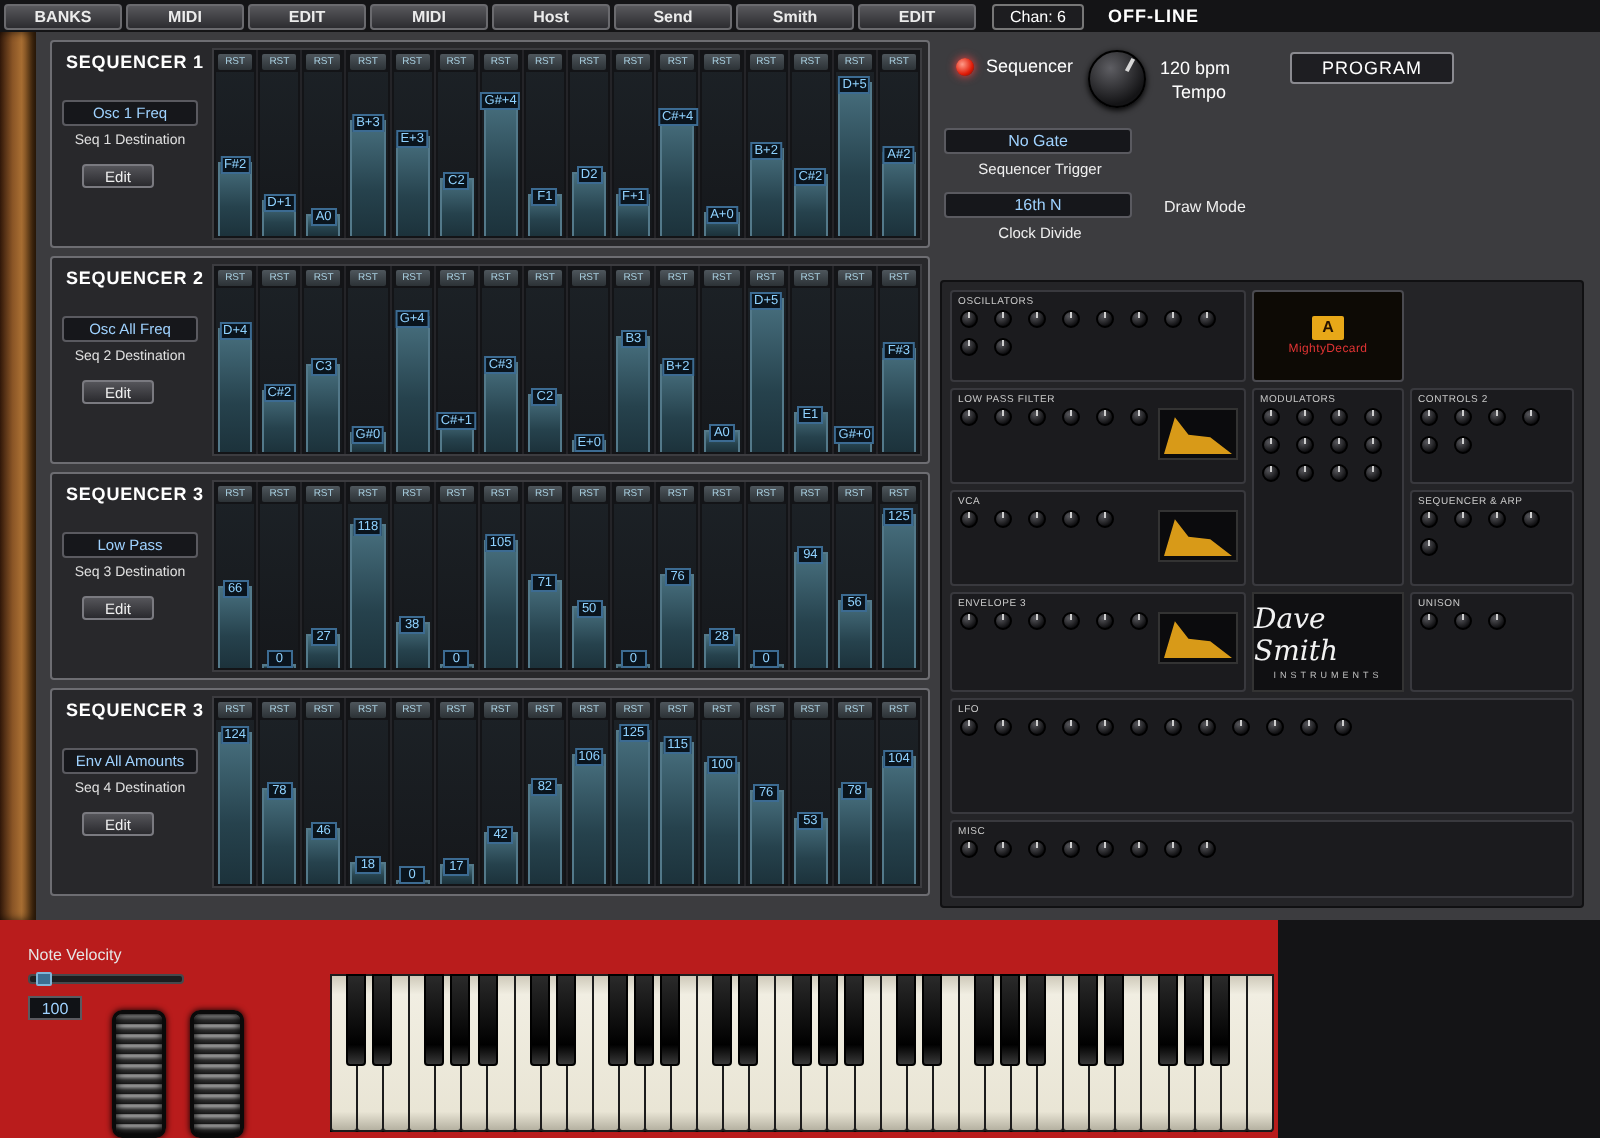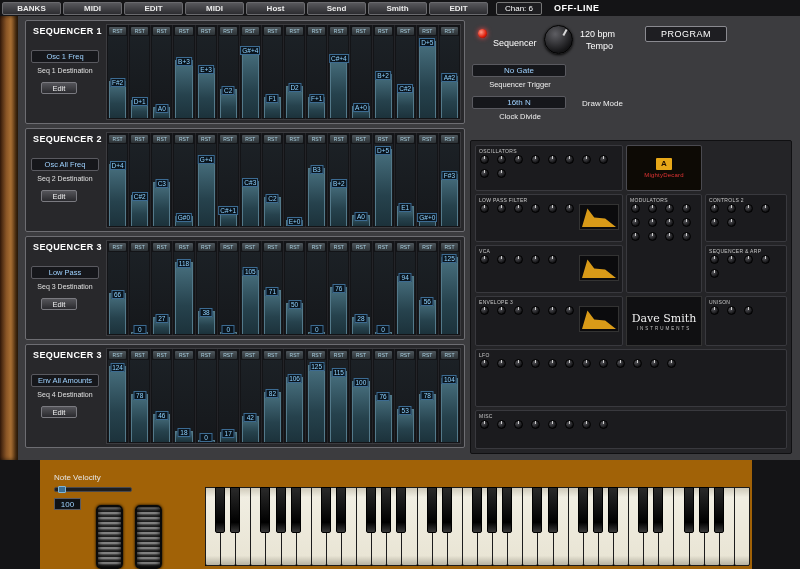--- a/index.html
+++ b/index.html
@@ -43,21 +43,21 @@
   .bar{position:absolute;left:1px;right:1px;bottom:0;border:1px solid #53798a;border-bottom:none;
     background:linear-gradient(180deg,#48707f,#26424d 60%,#1c323b);}
   .val{position:absolute;left:50%;transform:translateX(-50%);min-width:13px;padding:0 1px;z-index:2;
     background:#0a141d;border:1px solid #3c6b92;color:#8fd2ff;font-size:6.5px;line-height:7.5px;
     text-align:center;white-space:nowrap;}
 
   
   .transport{position:absolute;left:470px;top:8px;width:220px;height:110px;}
   .t-led{position:absolute;left:8px;top:5px;width:9px;height:9px;border-radius:50%;
     background:radial-gradient(circle at 35% 35%,#ff9a88,#e01c08 60%,#6d0500);box-shadow:0 0 5px #f44;}
-  .t-seq-lbl{position:absolute;left:23px;top:14px;font-size:9px;color:#fff;}
+  .t-seq-lbl{position:absolute;left:23px;top:4px;font-size:9px;color:#fff;}
   .t-knob{position:absolute;left:74px;top:1px;width:29px;height:29px;border-radius:50%;
     background:radial-gradient(circle at 38% 30%,#5e5e63,#141416 72%);border:1px solid #000;box-shadow:0 1px 3px #000;}
   .t-knob .ind{position:absolute;left:19px;top:3px;width:2px;height:7px;background:#d8d8d8;transform:rotate(28deg);}
   .t-tempo-val{position:absolute;left:110px;top:5px;font-size:9px;color:#fff;white-space:nowrap;}
   .t-tempo-lbl{position:absolute;left:116px;top:17px;font-size:9px;color:#fff;}
   .t-box{position:absolute;left:2px;width:94px;height:13px;line-height:12px;text-align:center;
     font-size:8px;color:#9fd2ff;background:#16171b;border:1px solid #5a5a60;border-radius:2px;}
   .t-gate{top:40px;}
   .t-clock{top:72px;}
   .t-sub{position:absolute;left:2px;width:96px;text-align:center;font-size:7.5px;color:#efefef;}
@@ -94,25 +94,25 @@
   .pp-display{grid-area:disp;background:#0d0a05;border:1px solid #4a4a50;border-radius:2px;
     display:flex;flex-direction:column;align-items:center;justify-content:center;gap:2px;}
   .pp-bank{width:16px;height:12px;line-height:12px;text-align:center;background:#e8a818;color:#241200;
     font-size:8px;font-weight:bold;border-radius:1px;}
   .pp-name{color:#e23434;font-size:6px;letter-spacing:.2px;}
   .pp-logo{grid-area:logo;display:flex;align-items:center;justify-content:center;}
   .pp-logo-text{font-family:"DejaVu Serif",serif;font-style:italic;font-size:15px;color:#ead9ae;
     letter-spacing:1px;text-shadow:0 1px 1px #000;}
   .pp-brand{grid-area:brand;background:#101012;border:1px solid #333;display:flex;flex-direction:column;
     align-items:center;justify-content:center;gap:1px;}
-  .pp-brand1{font-family:"DejaVu Serif",serif;font-size:11px;color:#f2f2f2;}
+  .pp-brand1{font-family:"DejaVu Serif",serif;font-style:italic;font-size:14px;color:#f2f2f2;}
   .pp-brand2{font-size:4.5px;color:#c0c0c0;letter-spacing:2px;}
 
   
-  .kbd-area{position:absolute;left:0;top:460px;width:712px;height:109px;background:#a16207;margin-left:40px;}
+  .kbd-area{position:absolute;left:0;top:460px;width:639px;height:109px;background:#b91c1c;}
   .vel-label{position:absolute;left:14px;top:13px;font-size:8px;color:#e6e6e6;}
   .vel-slider{position:absolute;left:14px;top:27px;width:78px;height:5px;background:#1d1d1f;
     border:1px solid #48484c;border-radius:2px;}
   .vel-thumb{position:absolute;left:3px;top:-2px;width:8px;height:7px;background:#3c6e92;
     border:1px solid #7fb5d8;border-radius:1px;}
   .vel-box{position:absolute;left:14px;top:38px;width:27px;height:12px;line-height:11px;text-align:center;
     font-size:8px;color:#9fd2ff;background:#101216;border:1px solid #5a5a60;}
   .wheel{position:absolute;top:45px;width:27px;height:64px;border-radius:5px;
     background:repeating-linear-gradient(180deg,#6a6a6a 0px,#989898 1px,#303030 3px,#161616 5px);
     border:2px solid #0a0a0a;box-shadow:inset 0 0 5px #000,0 0 3px #000;}

